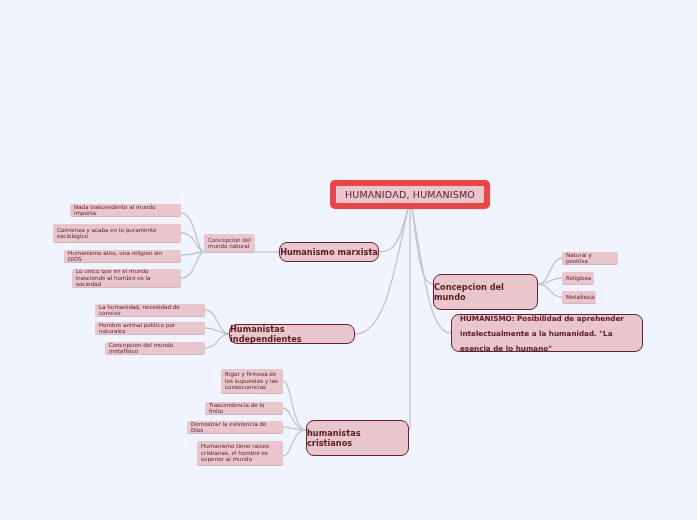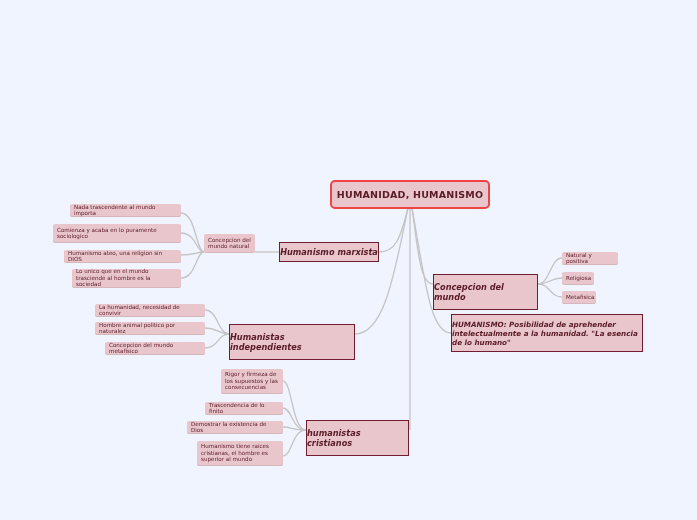--- a/index.html
+++ b/index.html
@@ -1,21 +1,21 @@
 <!DOCTYPE html>
 <html><head>
 <meta charset="utf-8">
 <style>
   html,body{margin:0;padding:0;}
   body{width:697px;height:520px;background:#f0f4fe;position:relative;overflow:hidden;font-family:"DejaVu Sans","Liberation Sans",sans-serif;}
   svg.links{position:absolute;left:0;top:0;width:697px;height:520px;}
   .node{position:absolute;box-sizing:border-box;color:#5a1a26;}
-  .root{background:#e8c6cc;border:2px solid #ef4444;border-radius:5px;font-weight:bold;font-size:9.5px;display:flex;align-items:center;justify-content:center;letter-spacing:0.2px;}
-  .main{background:#e8c6cc;border:1.5px solid #6e1e2e;border-radius:0;font-weight:bold;font-size:8.2px;display:flex;align-items:center;justify-content:center;font-style:italic;}
-  .main.left-text{justify-content:flex-start;padding:0 0;line-height:9px;}
+  .root{background:#e8c6cc;border:6px solid #ef4444;border-radius:5px;font-weight:normal;font-size:9.5px;display:flex;align-items:center;justify-content:center;letter-spacing:0.2px;}
+  .main{background:#e8c6cc;border:1.5px solid #6e1e2e;border-radius:8px;font-weight:bold;font-size:8.2px;display:flex;align-items:center;justify-content:center;}
+  .main.left-text{justify-content:flex-start;padding:0 8px;line-height:15px;}
   .sub{background:#e8c6cc;border-radius:2px;font-size:5.6px;line-height:6.5px;padding:0 4px;display:flex;align-items:center;box-shadow:0 1px 0 #d4b6bc;}
 </style>
 </head>
 <body>
 
 <svg class="links" viewBox="0 0 697 520">
   <g fill="none" stroke="#c4c4c4" stroke-width="1.3">
 
     <path d="M408 208 C400 240, 395 252, 379 252"></path>
     <path d="M408 208 C395 270, 385 334, 355 334"></path>
@@ -47,21 +47,21 @@
 
 <div class="node root" style="left:330px;top:180px;width:160px;height:29px;">HUMANIDAD, HUMANISMO</div>
 
 <div class="node main" style="left:279px;top:242px;width:100px;height:20px;">Humanismo marxista</div>
 <div class="node sub" style="left:204px;top:234px;width:51px;height:18px;">Concepcion del mundo natural</div>
 <div class="node sub" style="left:70px;top:204px;width:111px;height:12px;">Nada trascendente al mundo importa</div>
 <div class="node sub" style="left:53px;top:224px;width:128px;height:18px;">Comienza y acaba en lo puramente sociologico</div>
 <div class="node sub" style="left:64px;top:250px;width:117px;height:12px;">Humanismo ateo, una religion sin DIOS</div>
 <div class="node sub" style="left:72px;top:269px;width:109px;height:18px;">Lo unico que en el mundo trasciende al hombre es la sociedad</div>
 
-<div class="node main" style="left:229px;top:324px;width:126px;height:36px;">Humanistas independientes</div>
+<div class="node main" style="left:229px;top:324px;width:126px;height:20px;">Humanistas independientes</div>
 <div class="node sub" style="left:95px;top:304px;width:110px;height:12px;">La humanidad, necesidad de convivir</div>
 <div class="node sub" style="left:95px;top:322px;width:110px;height:12px;">Hombre animal politico por naturalez</div>
 <div class="node sub" style="left:105px;top:342px;width:100px;height:12px;">Concepcion del mundo metafisico</div>
 
 <div class="node main" style="left:306px;top:420px;width:103px;height:36px;">humanistas cristianos</div>
 <div class="node sub" style="left:221px;top:369px;width:62px;height:24px;">Rigor y firmeza de los supuestos y las consecuencias</div>
 <div class="node sub" style="left:205px;top:402px;width:78px;height:12px;">Trascendencia de lo finito</div>
 <div class="node sub" style="left:187px;top:421px;width:96px;height:12px;">Demostrar la existencia de Dios</div>
 <div class="node sub" style="left:197px;top:441px;width:86px;height:24px;">Humanismo tiene raices cristianas, el hombre es superior al mundo</div>
 

